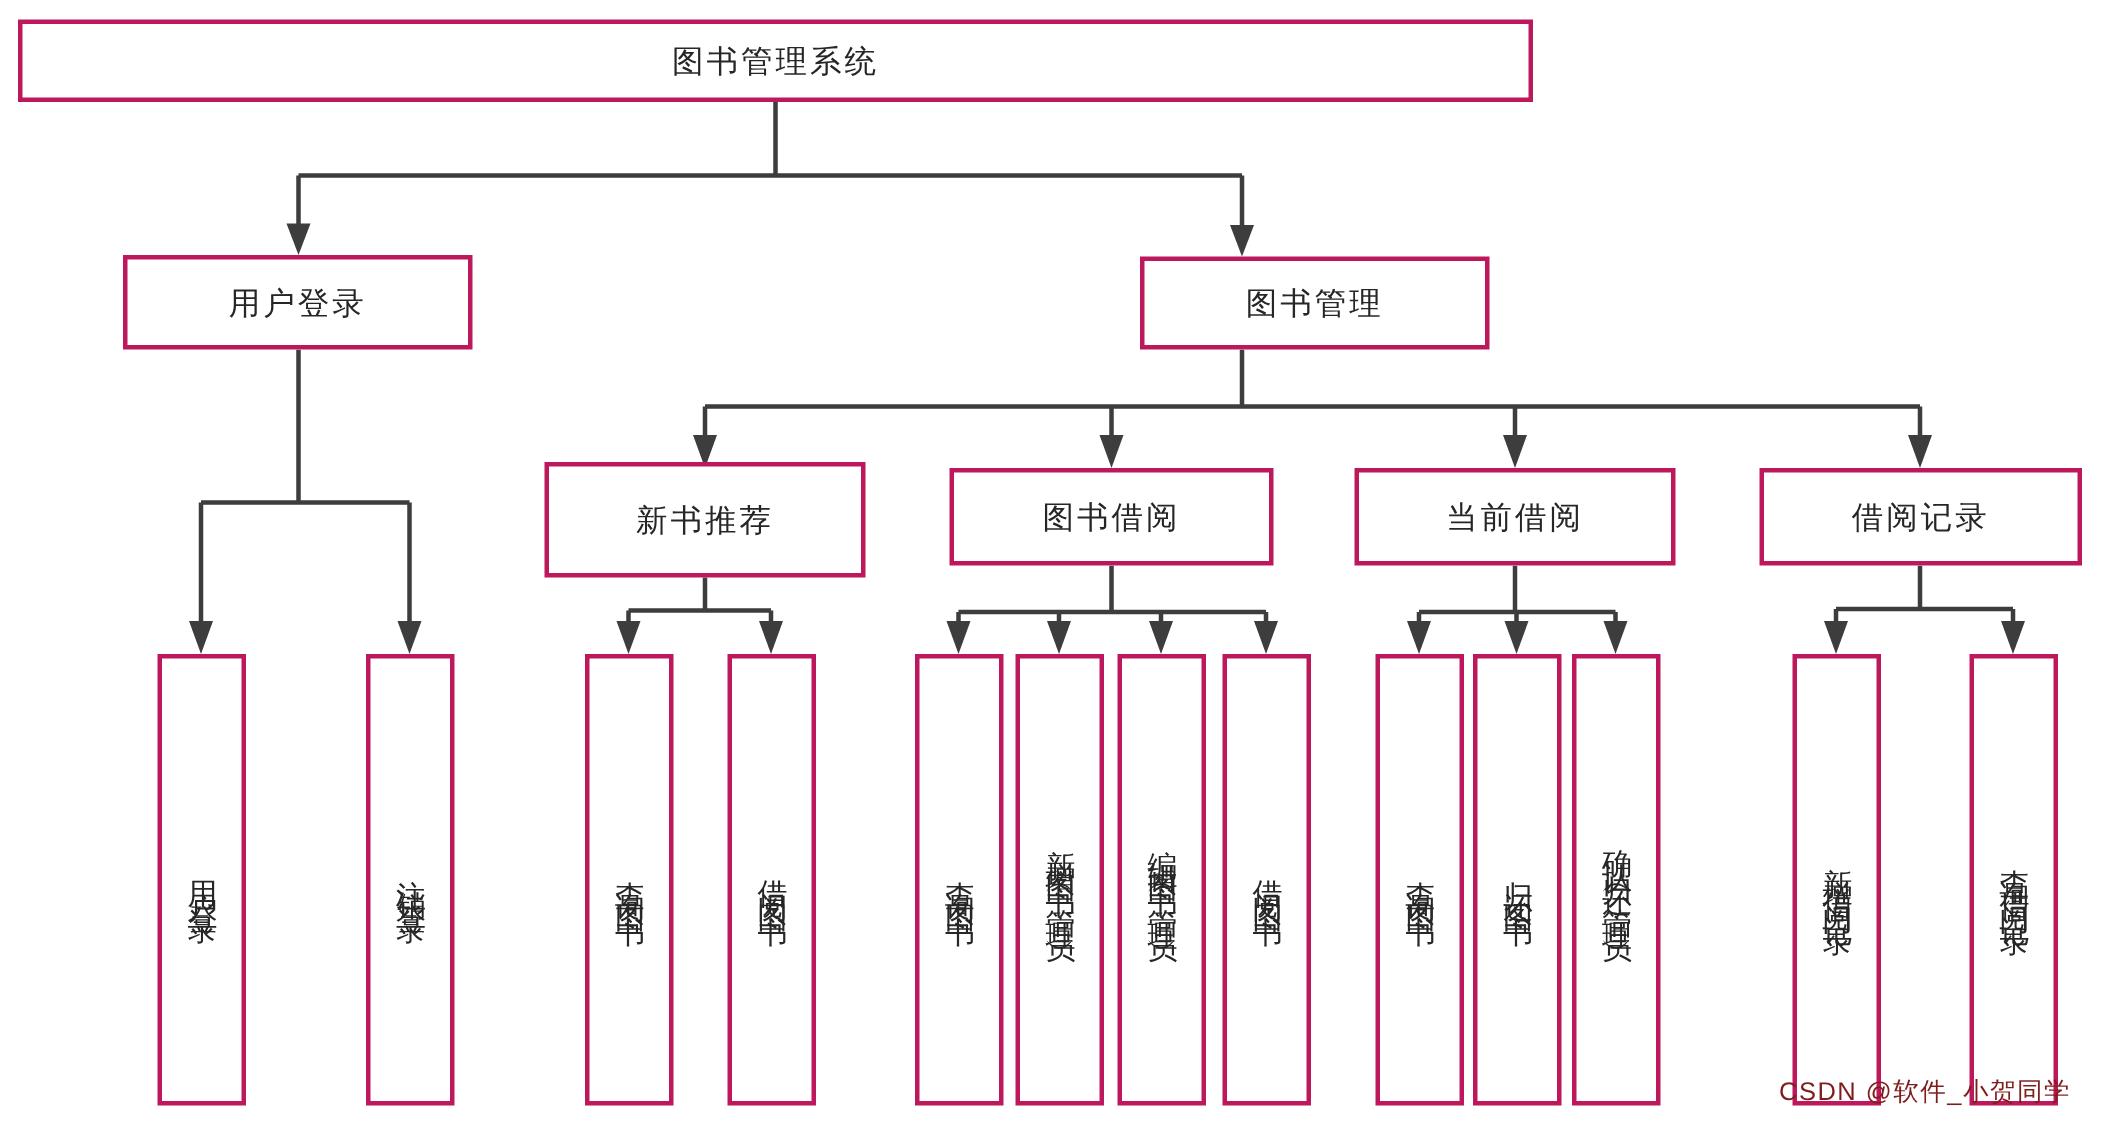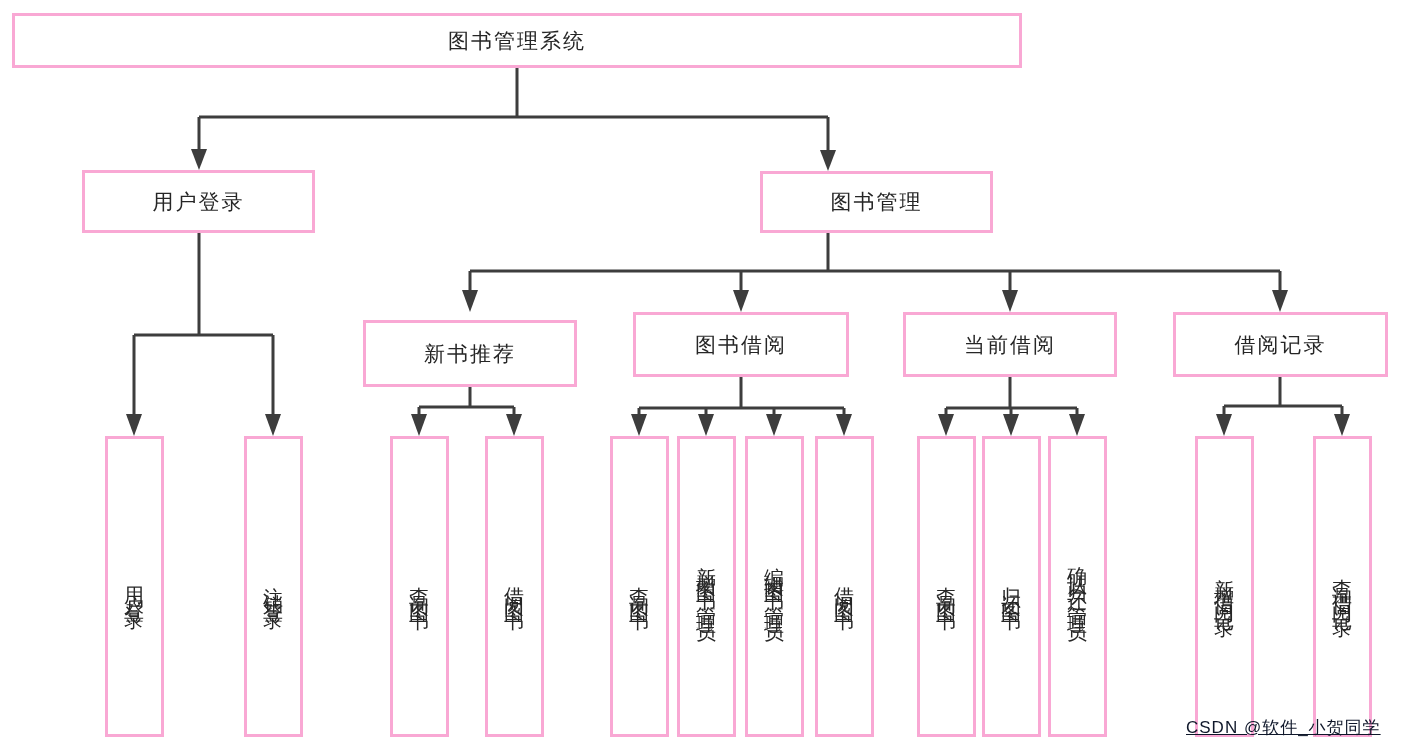--- a/index.html
+++ b/index.html
@@ -31,21 +31,21 @@
     stroke: #3d3d3d;
     stroke-width: 3;
   }
   .connectors polygon {
     fill: #3d3d3d;
     stroke: none;
   }
   .box {
     position: absolute;
     box-sizing: border-box;
-    border: 3px solid #f9a8d4;
+    border: 3px solid #be185d;
     background: #ffffff;
     display: flex;
     align-items: center;
     justify-content: center;
     text-align: left;
   }
   .hbox {
     font-size: 21px;
     letter-spacing: 2px;
     white-space: nowrap;
@@ -56,24 +56,23 @@
     font-size: 20px;
     letter-spacing: 8px;
     line-height: 1;
   }
   .watermark {
     position: absolute;
     left: 1186px;
     top: 716px;
     font-size: 17px;
     letter-spacing: 1px;
-    color: #0f172a;
+    color: #7f1d1d;
     white-space: nowrap;
     z-index: 5;
-    text-decoration: underline;
   }
 </style>
 </head>
 <body>
 
 <div class="canvas">
 
   <svg class="connectors" viewBox="0 0 1405 747" aria-hidden="true">
     <g>
       <path d="M517 68 V117 M199 117 H828 M199 117 V151 M828 117 V152"></path>
@@ -115,21 +114,21 @@
       <polygon points="1216,414 1232,414 1224,436"></polygon>
       <polygon points="1334,414 1350,414 1342,436"></polygon>
     </g>
   </svg>
 
   <div class="box hbox" style="left:12px; top:13px; width:1010px; height:55px;">图书管理系统</div>
 
   <div class="box hbox" style="left:82px; top:170px; width:233px; height:63px;">用户登录</div>
   <div class="box hbox" style="left:712px; top:171px; width:233px; height:62px;margin-left:48px;">图书管理</div>
 
-  <div class="box hbox" style="left:363px; top:320px; width:214px; height:67px;">新书推荐</div>
+  <div class="box hbox" style="left:363px; top:308px; width:214px; height:77px;">新书推荐</div>
   <div class="box hbox" style="left:633px; top:312px; width:216px; height:65px;">图书借阅</div>
   <div class="box hbox" style="left:903px; top:312px; width:214px; height:65px;">当前借阅</div>
   <div class="box hbox" style="left:1173px; top:312px; width:215px; height:65px;">借阅记录</div>
 
   <div class="box vbox" style="left:105px; top:436px; width:59px; height:301px;">用户登录</div>
   <div class="box vbox" style="left:244px; top:436px; width:59px; height:301px;">注销登录</div>
 
   <div class="box vbox" style="left:390px; top:436px; width:59px; height:301px;">查询图书</div>
   <div class="box vbox" style="left:485px; top:436px; width:59px; height:301px;">借阅图书</div>
 

